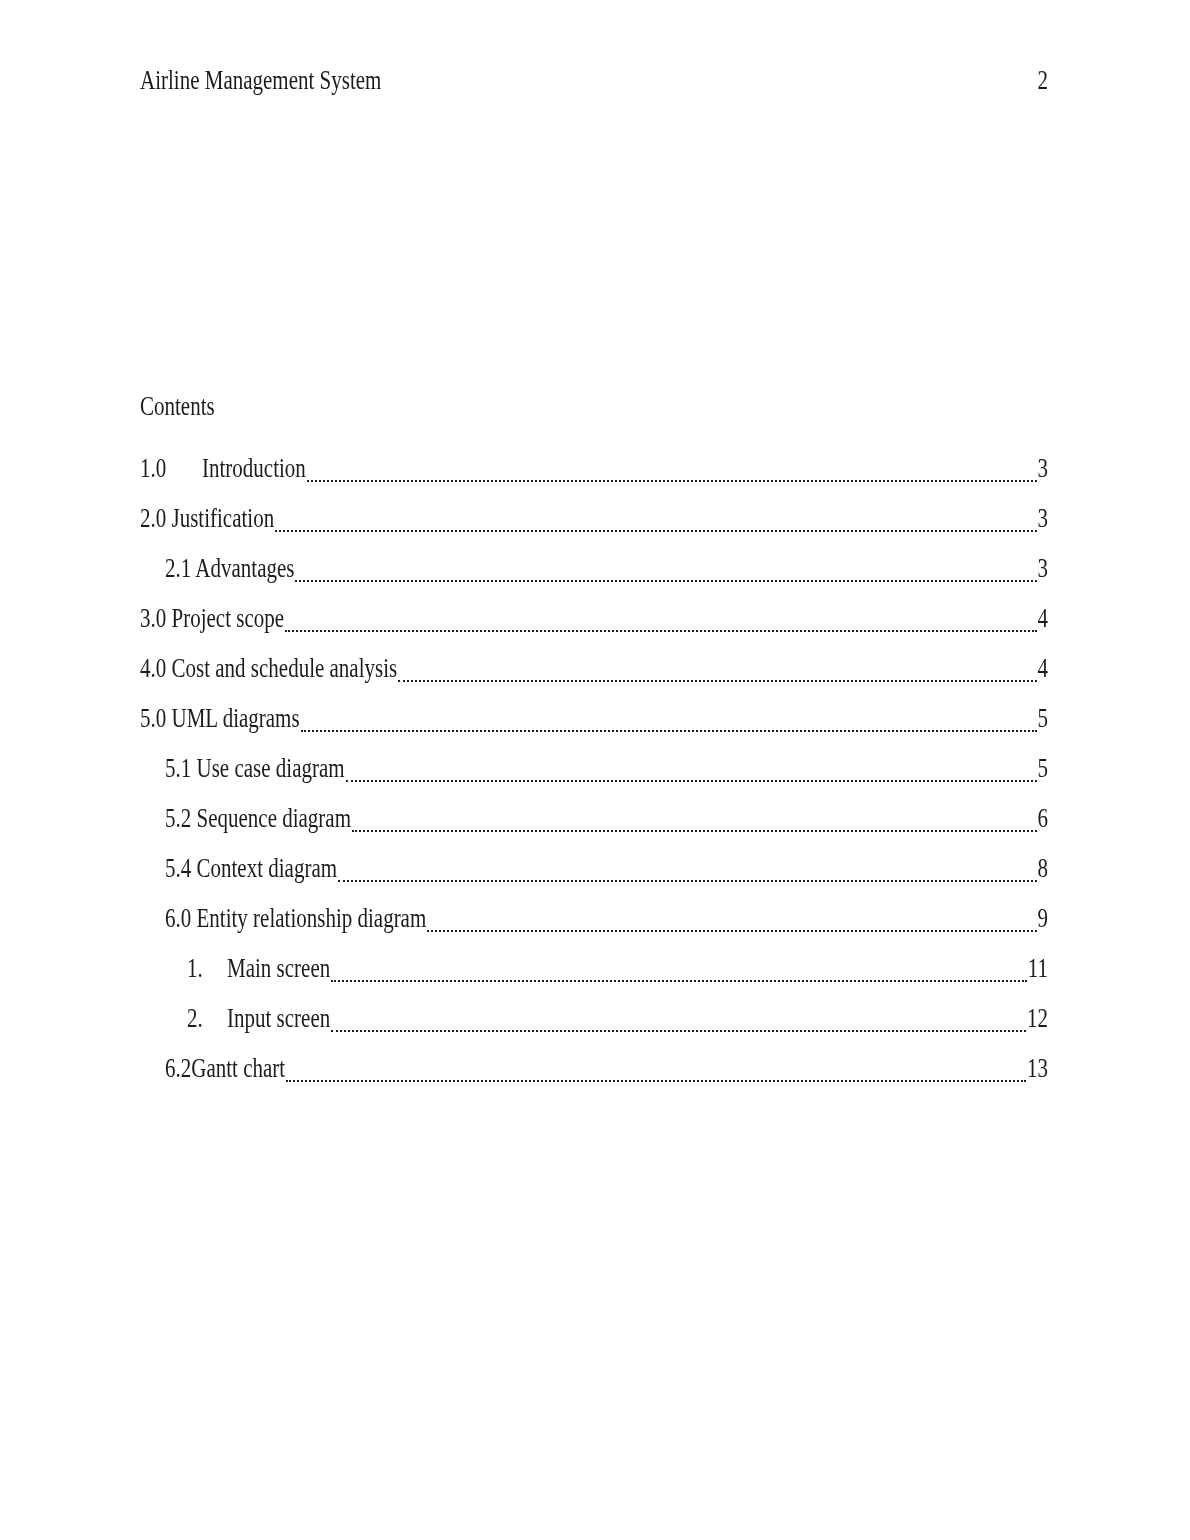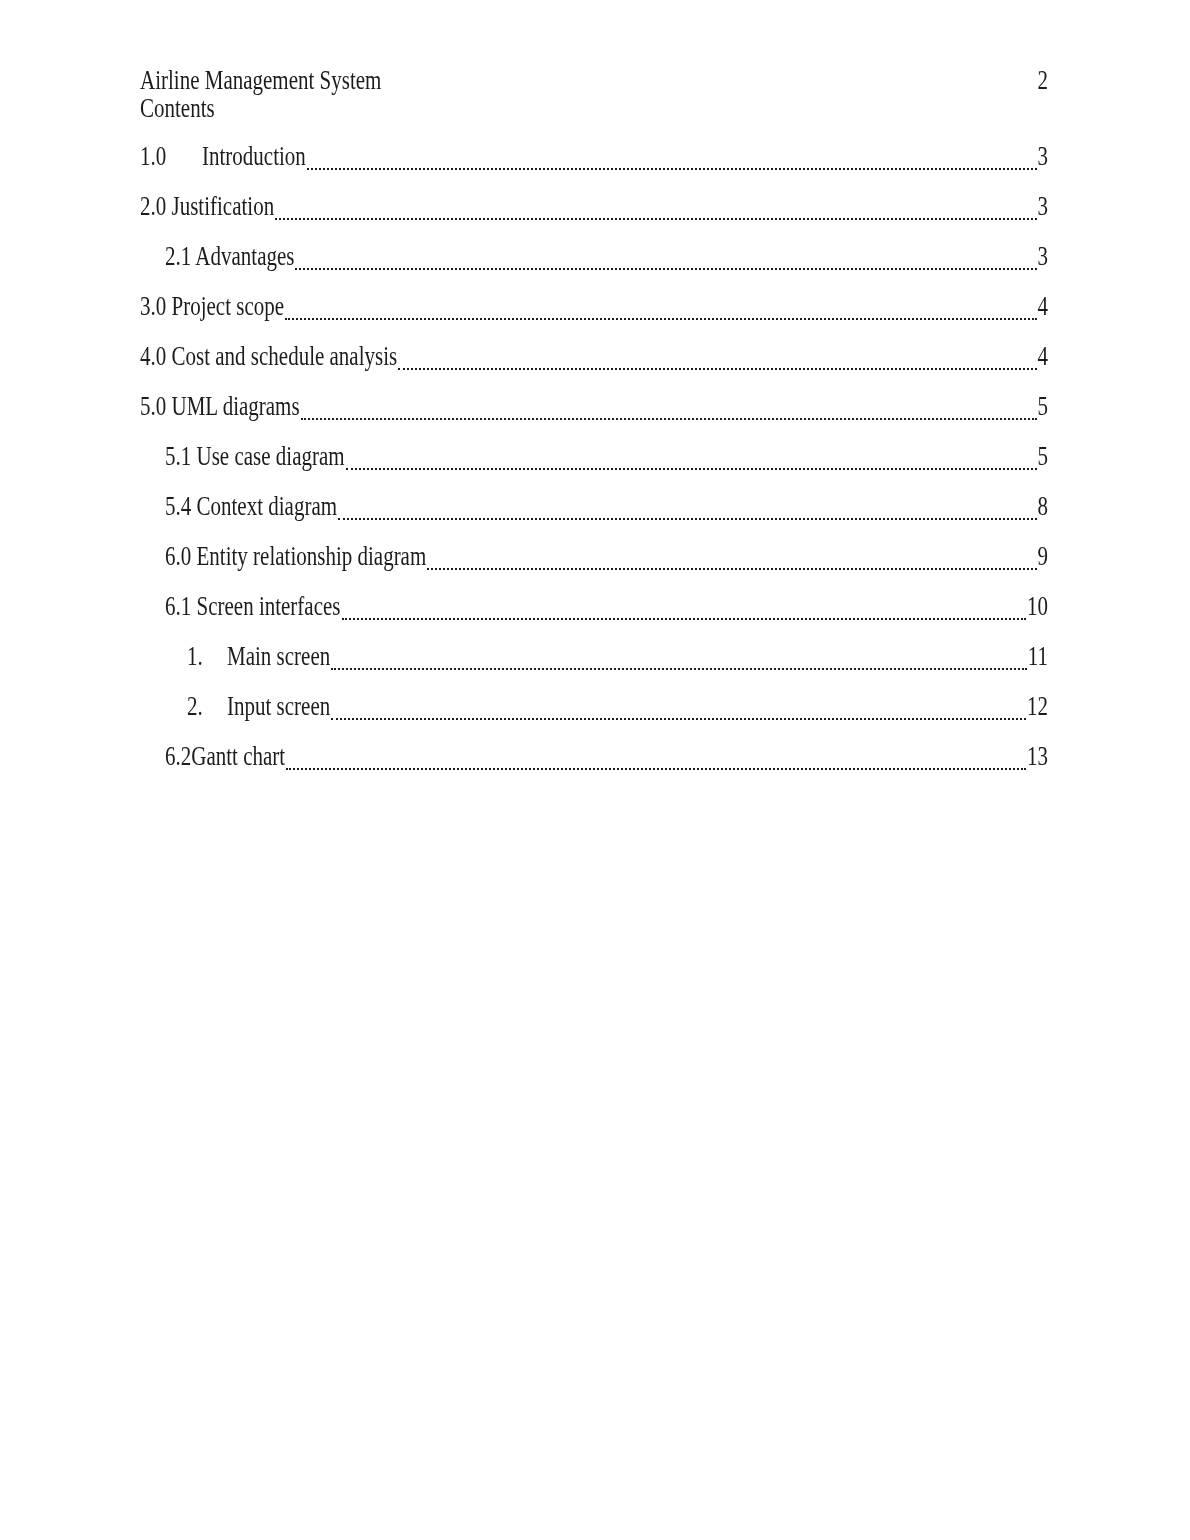--- a/index.html
+++ b/index.html
@@ -26,24 +26,25 @@
   }
   .doc-header {
     display: flex;
     justify-content: space-between;
     align-items: baseline;
     font-size: 21px;
     height: 28px;
     gap: 16px;
   }
   .toc-heading {
+    margin-top: 298px;
     font-size: 21px;
     height: 30px;
   }
-  .toc-list { margin-top: 8px; }
+  .toc-list { margin-top: 22px; }
   .toc-row {
     display: flex;
     align-items: baseline;
     height: 50px;
     line-height: 50px;
     font-size: 21px;
   }
   .toc-row .label { white-space: pre; }
   .toc-row .num {
     display: inline-block;
@@ -115,39 +116,39 @@
       <span class="leader"></span>
       <span class="pagenum t">5</span>
     </div>
 
     <div class="toc-row lvl1">
       <span class="label t">5.1 Use case diagram</span>
       <span class="leader"></span>
       <span class="pagenum t">5</span>
     </div>
 
+    <div class="toc-row lvl1">
+      <span class="label t">5.2 Sequence diagram</span>
+      <span class="leader"></span>
+      <span class="pagenum t">6</span>
+    </div>
 
 
     <div class="toc-row lvl1">
       <span class="label t">5.4 Context diagram</span>
       <span class="leader"></span>
       <span class="pagenum t">8</span>
     </div>
 
     <div class="toc-row lvl1">
       <span class="label t">6.0 Entity relationship diagram</span>
       <span class="leader"></span>
       <span class="pagenum t">9</span>
     </div>
 
-    <div class="toc-row lvl1">
-      <span class="label t">6.1 Screen interfaces</span>
-      <span class="leader"></span>
-      <span class="pagenum t">10</span>
-    </div>
 
     <div class="toc-row lvl2">
       <span class="num num-w40 t">1.</span>
         <span class="label t">Main screen</span>
       <span class="leader"></span>
       <span class="pagenum t">11</span>
     </div>
 
     <div class="toc-row lvl2">
       <span class="num num-w40 t">2.</span>

